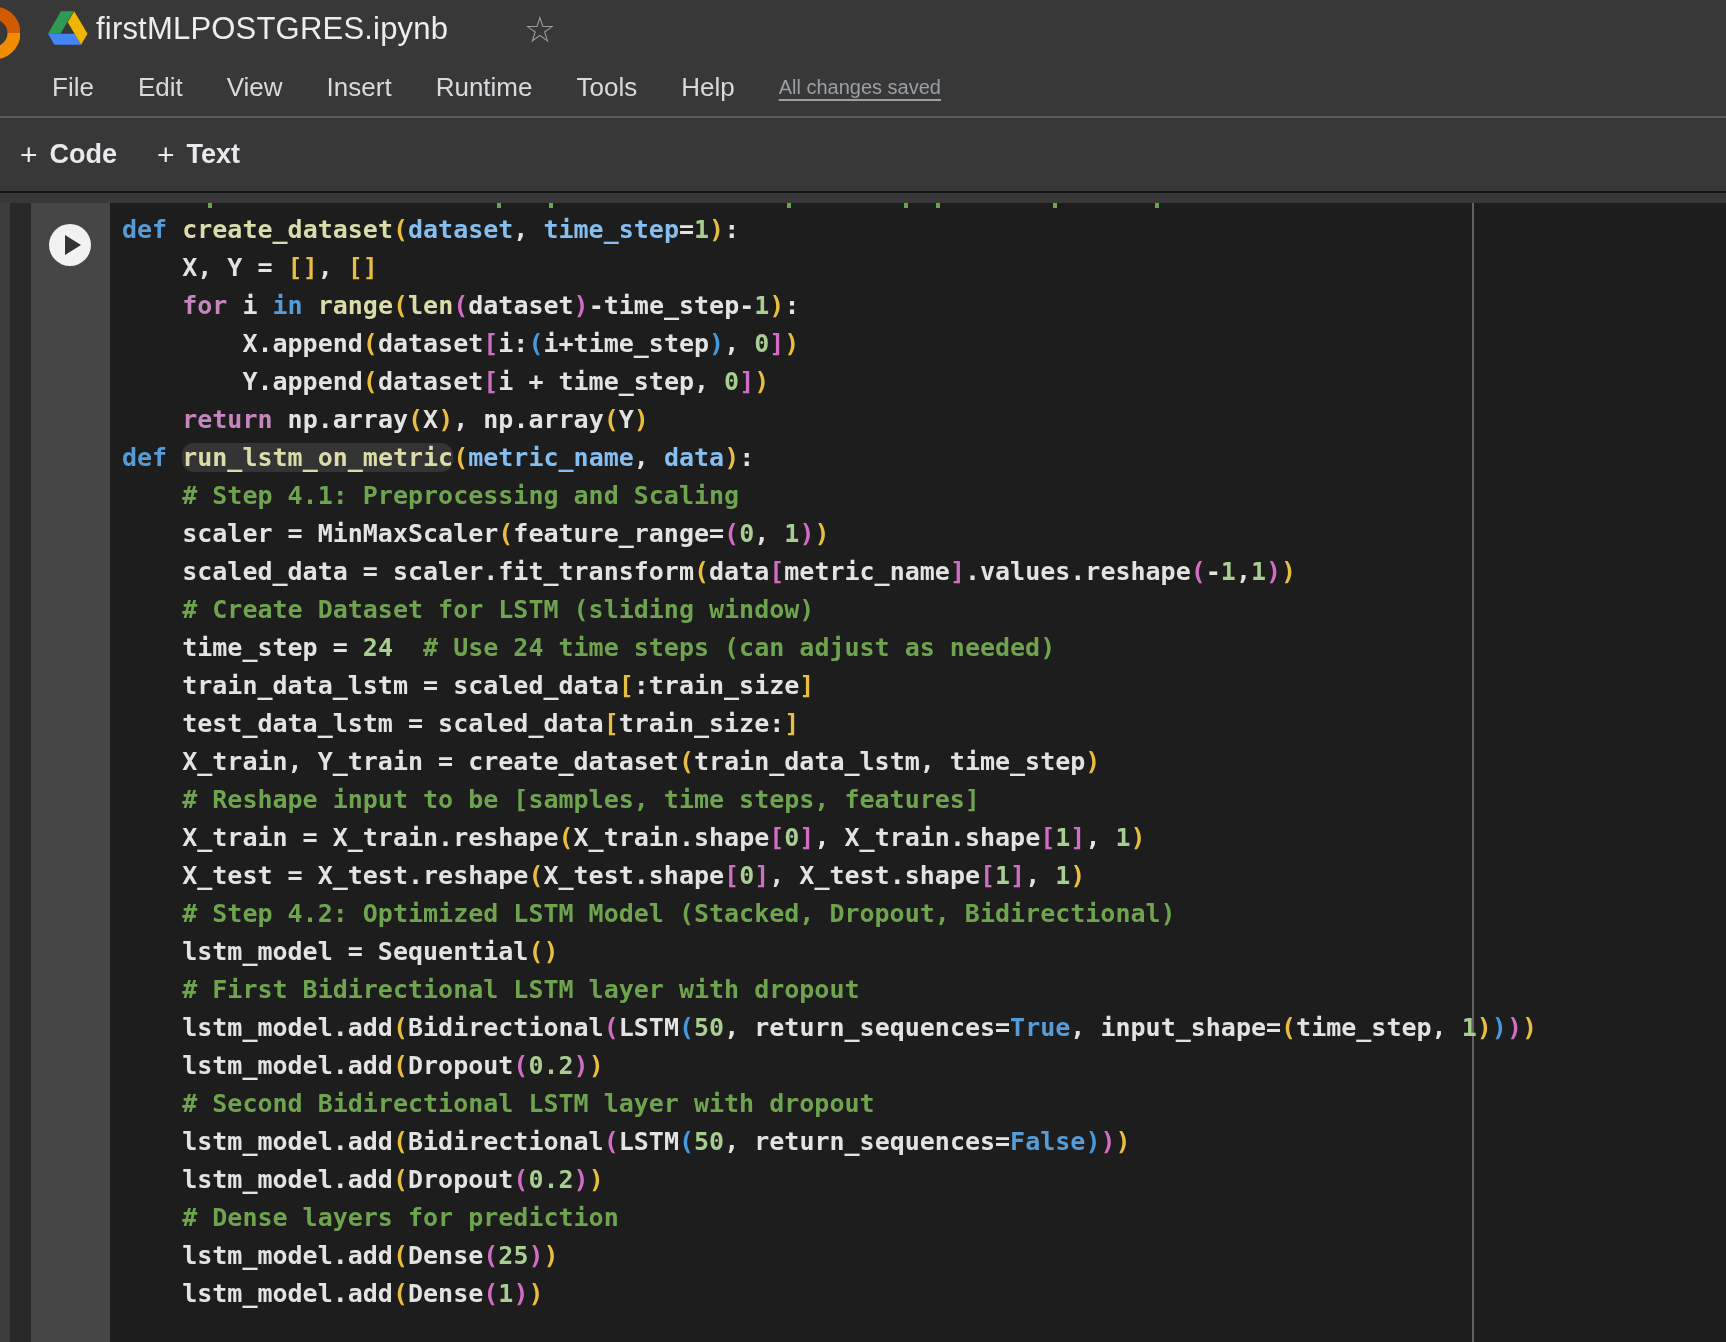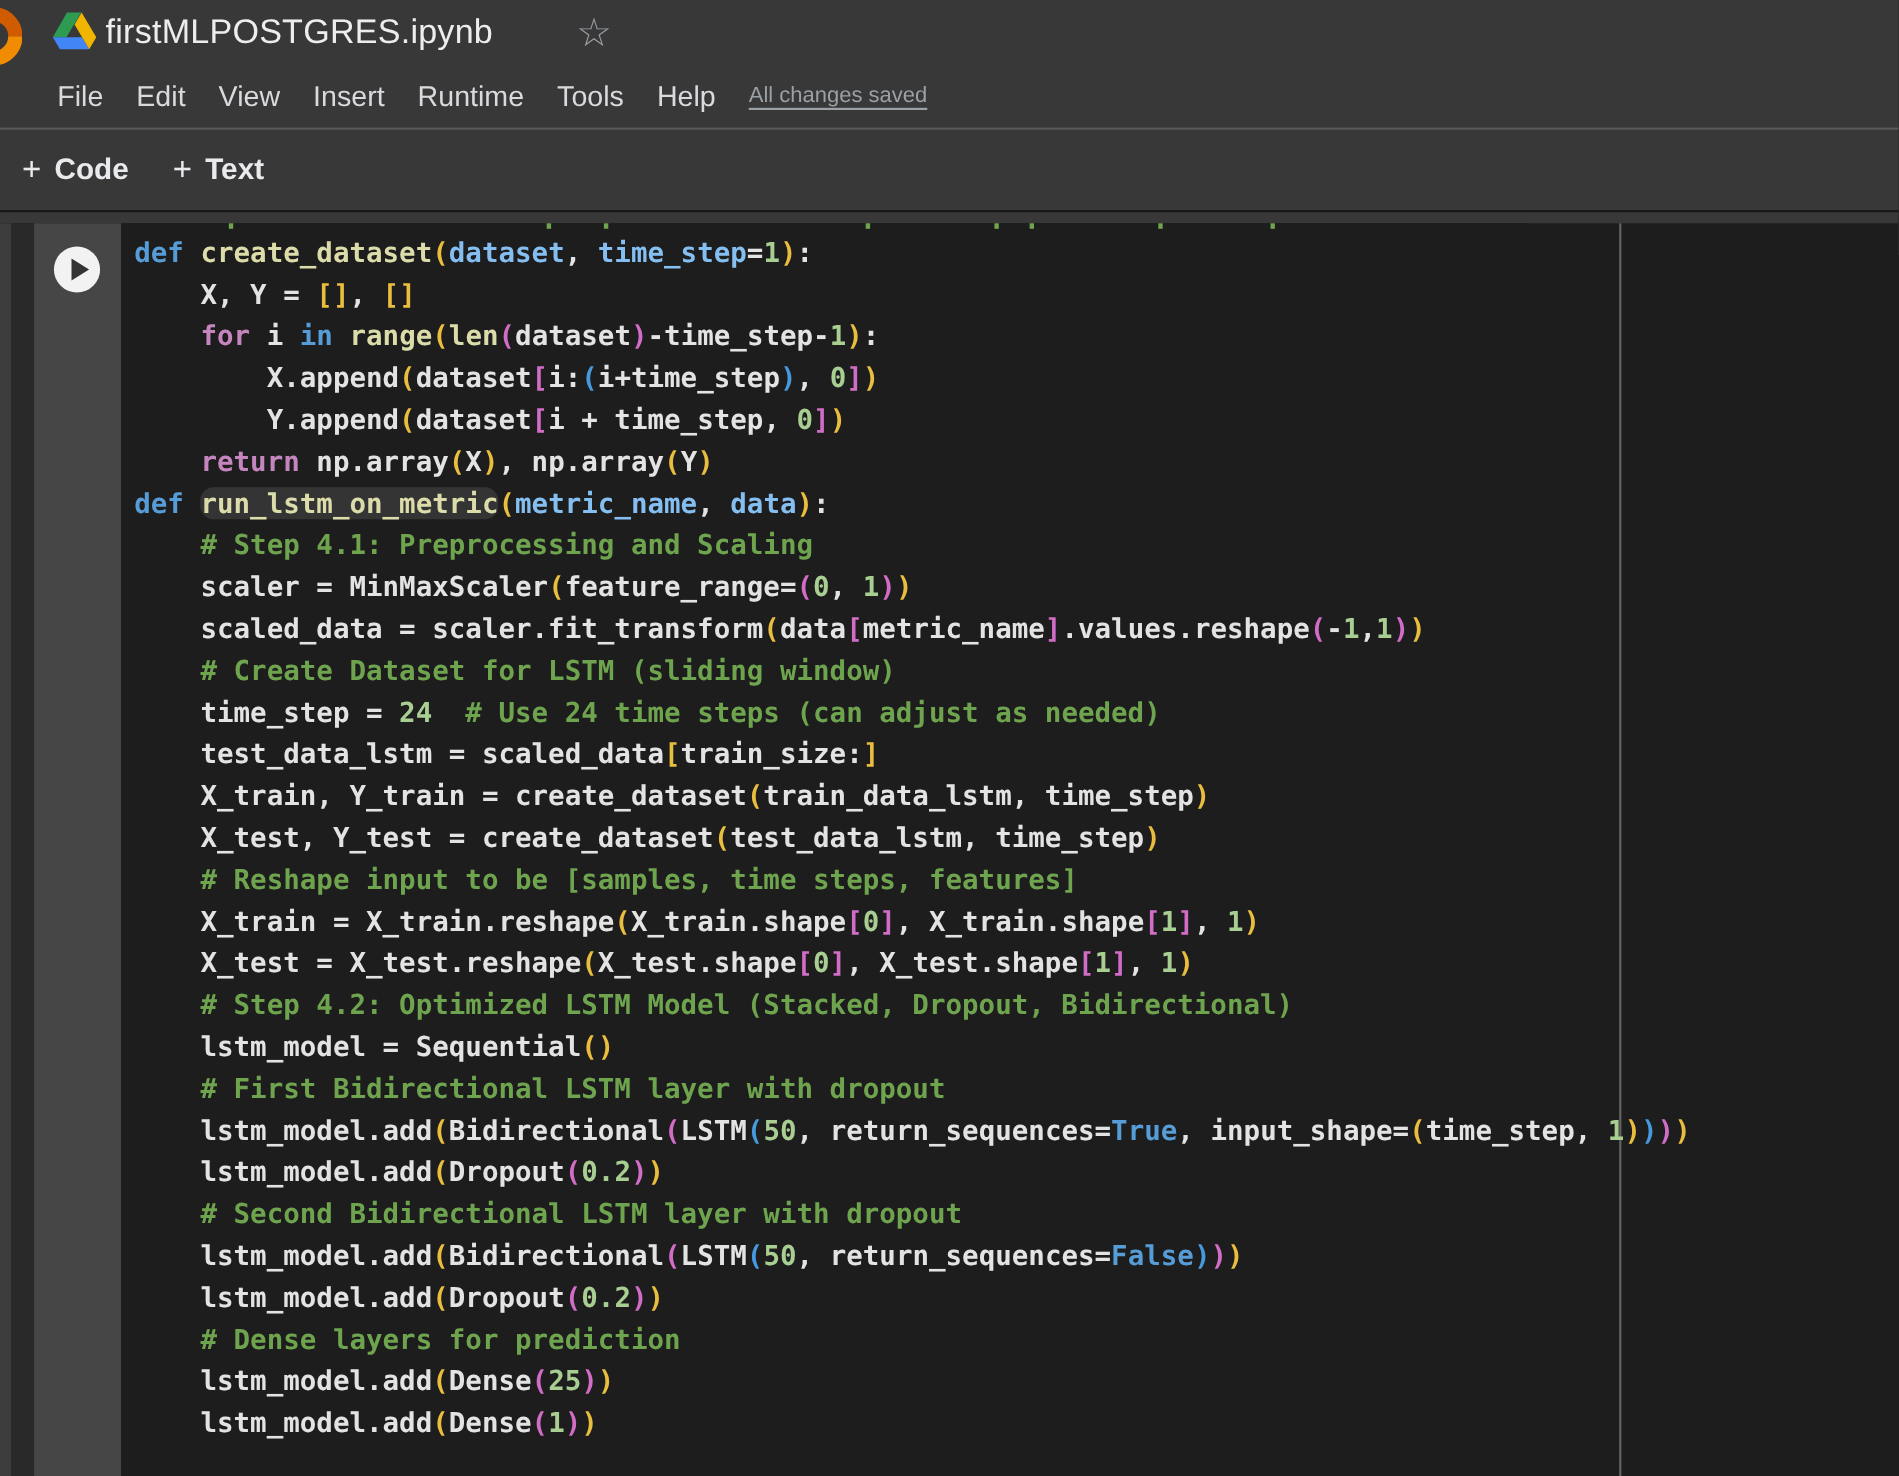--- a/index.html
+++ b/index.html
@@ -20,21 +20,21 @@
     font-size:31px; font-weight:400; color:#eceded; letter-spacing:0.2px;
     cursor:text;
     text-align:right;
   }
   .star-btn {
     position:absolute; left:518px; top:8px; width:44px; height:44px;
     font-size:36px; color:#9aa0a6; text-align:center; line-height:44px; cursor:pointer;
   }
   .menu-row {
     position:absolute; left:52px; top:72px; height:30px;
-    display:flex; gap:30px; align-items:center;
+    display:flex; gap:44px; align-items:center;
   }
   .menu-item { font-size:26px; color:#d8dadd; cursor:pointer; white-space:nowrap; }
   .save-status {
     font-size:20px; color:#9aa0a6; text-decoration:underline;
     text-underline-offset:5px; cursor:pointer; white-space:nowrap;
   }
   .sep1 { position:absolute; top:116px; left:0; width:1726px; height:2px; background:#5b5b5b; }
 
   
   .toolbar { position:absolute; top:118px; left:0; width:1726px; height:73px; background:#383838; }
@@ -152,23 +152,23 @@
         <div class="code-line"><span class="tok-tx">    </span><span class="tok-ctrl">for</span><span class="tok-tx"> i </span><span class="tok-kw">in</span><span class="tok-tx"> </span><span class="tok-fn">range</span><span class="tok-p1">(</span><span class="tok-fn">len</span><span class="tok-p2">(</span><span class="tok-tx">dataset</span><span class="tok-p2">)</span><span class="tok-tx">-time_step-</span><span class="tok-num">1</span><span class="tok-p1">)</span><span class="tok-tx">:</span></div>
         <div class="code-line"><span class="tok-tx">        X.append</span><span class="tok-p1">(</span><span class="tok-tx">dataset</span><span class="tok-p2">[</span><span class="tok-tx">i:</span><span class="tok-p3">(</span><span class="tok-tx">i+time_step</span><span class="tok-p3">)</span><span class="tok-tx">, </span><span class="tok-num">0</span><span class="tok-p2">]</span><span class="tok-p1">)</span></div>
         <div class="code-line"><span class="tok-tx">        Y.append</span><span class="tok-p1">(</span><span class="tok-tx">dataset</span><span class="tok-p2">[</span><span class="tok-tx">i + time_step, </span><span class="tok-num">0</span><span class="tok-p2">]</span><span class="tok-p1">)</span></div>
         <div class="code-line"><span class="tok-tx">    </span><span class="tok-ctrl">return</span><span class="tok-tx"> np.array</span><span class="tok-p1">(</span><span class="tok-tx">X</span><span class="tok-p1">)</span><span class="tok-tx">, np.array</span><span class="tok-p1">(</span><span class="tok-tx">Y</span><span class="tok-p1">)</span></div>
         <div class="code-line"><span class="tok-kw">def</span><span class="tok-tx"> </span><span class="tok-fnh">run_lstm_on_metric</span><span class="tok-p1">(</span><span class="tok-param">metric_name</span><span class="tok-tx">, </span><span class="tok-param">data</span><span class="tok-p1">)</span><span class="tok-tx">:</span></div>
         <div class="code-line"><span class="tok-cm">    # Step 4.1: Preprocessing and Scaling</span></div>
         <div class="code-line"><span class="tok-tx">    scaler = MinMaxScaler</span><span class="tok-p1">(</span><span class="tok-tx">feature_range=</span><span class="tok-p2">(</span><span class="tok-num">0</span><span class="tok-tx">, </span><span class="tok-num">1</span><span class="tok-p2">)</span><span class="tok-p1">)</span></div>
         <div class="code-line"><span class="tok-tx">    scaled_data = scaler.fit_transform</span><span class="tok-p1">(</span><span class="tok-tx">data</span><span class="tok-p2">[</span><span class="tok-tx">metric_name</span><span class="tok-p2">]</span><span class="tok-tx">.values.reshape</span><span class="tok-p2">(</span><span class="tok-tx">-</span><span class="tok-num">1</span><span class="tok-tx">,</span><span class="tok-num">1</span><span class="tok-p2">)</span><span class="tok-p1">)</span></div>
         <div class="code-line"><span class="tok-cm">    # Create Dataset for LSTM (sliding window)</span></div>
         <div class="code-line"><span class="tok-tx">    time_step = </span><span class="tok-num">24</span><span class="tok-tx">  </span><span class="tok-cm"># Use 24 time steps (can adjust as needed)</span></div>
+        <div class="code-line"><span class="tok-tx">    train_data_lstm = scaled_data</span><span class="tok-p1">[</span><span class="tok-tx">:train_size</span><span class="tok-p1">]</span></div>
         <div class="code-line"><span class="tok-tx">    test_data_lstm = scaled_data</span><span class="tok-p1">[</span><span class="tok-tx">train_size:</span><span class="tok-p1">]</span></div>
         <div class="code-line"><span class="tok-tx">    X_train, Y_train = create_dataset</span><span class="tok-p1">(</span><span class="tok-tx">train_data_lstm, time_step</span><span class="tok-p1">)</span></div>
-        <div class="code-line"><span class="tok-tx">    X_test, Y_test = create_dataset</span><span class="tok-p1">(</span><span class="tok-tx">test_data_lstm, time_step</span><span class="tok-p1">)</span></div>
         <div class="code-line"><span class="tok-cm">    # Reshape input to be [samples, time steps, features]</span></div>
         <div class="code-line"><span class="tok-tx">    X_train = X_train.reshape</span><span class="tok-p1">(</span><span class="tok-tx">X_train.shape</span><span class="tok-p2">[</span><span class="tok-num">0</span><span class="tok-p2">]</span><span class="tok-tx">, X_train.shape</span><span class="tok-p2">[</span><span class="tok-num">1</span><span class="tok-p2">]</span><span class="tok-tx">, </span><span class="tok-num">1</span><span class="tok-p1">)</span></div>
         <div class="code-line"><span class="tok-tx">    X_test = X_test.reshape</span><span class="tok-p1">(</span><span class="tok-tx">X_test.shape</span><span class="tok-p2">[</span><span class="tok-num">0</span><span class="tok-p2">]</span><span class="tok-tx">, X_test.shape</span><span class="tok-p2">[</span><span class="tok-num">1</span><span class="tok-p2">]</span><span class="tok-tx">, </span><span class="tok-num">1</span><span class="tok-p1">)</span></div>
         <div class="code-line"><span class="tok-cm">    # Step 4.2: Optimized LSTM Model (Stacked, Dropout, Bidirectional)</span></div>
         <div class="code-line"><span class="tok-tx">    lstm_model = Sequential</span><span class="tok-p1">()</span></div>
         <div class="code-line"><span class="tok-cm">    # First Bidirectional LSTM layer with dropout</span></div>
         <div class="code-line"><span class="tok-tx">    lstm_model.add</span><span class="tok-p1">(</span><span class="tok-tx">Bidirectional</span><span class="tok-p2">(</span><span class="tok-tx">LSTM</span><span class="tok-p3">(</span><span class="tok-num">50</span><span class="tok-tx">, return_sequences=</span><span class="tok-kw">True</span><span class="tok-tx">, input_shape=</span><span class="tok-p1">(</span><span class="tok-tx">time_step, </span><span class="tok-num">1</span><span class="tok-p1">)</span><span class="tok-p3">)</span><span class="tok-p2">)</span><span class="tok-p1">)</span></div>
         <div class="code-line"><span class="tok-tx">    lstm_model.add</span><span class="tok-p1">(</span><span class="tok-tx">Dropout</span><span class="tok-p2">(</span><span class="tok-num">0.2</span><span class="tok-p2">)</span><span class="tok-p1">)</span></div>
         <div class="code-line"><span class="tok-cm">    # Second Bidirectional LSTM layer with dropout</span></div>
         <div class="code-line"><span class="tok-tx">    lstm_model.add</span><span class="tok-p1">(</span><span class="tok-tx">Bidirectional</span><span class="tok-p2">(</span><span class="tok-tx">LSTM</span><span class="tok-p3">(</span><span class="tok-num">50</span><span class="tok-tx">, return_sequences=</span><span class="tok-kw">False</span><span class="tok-p3">)</span><span class="tok-p2">)</span><span class="tok-p1">)</span></div>

